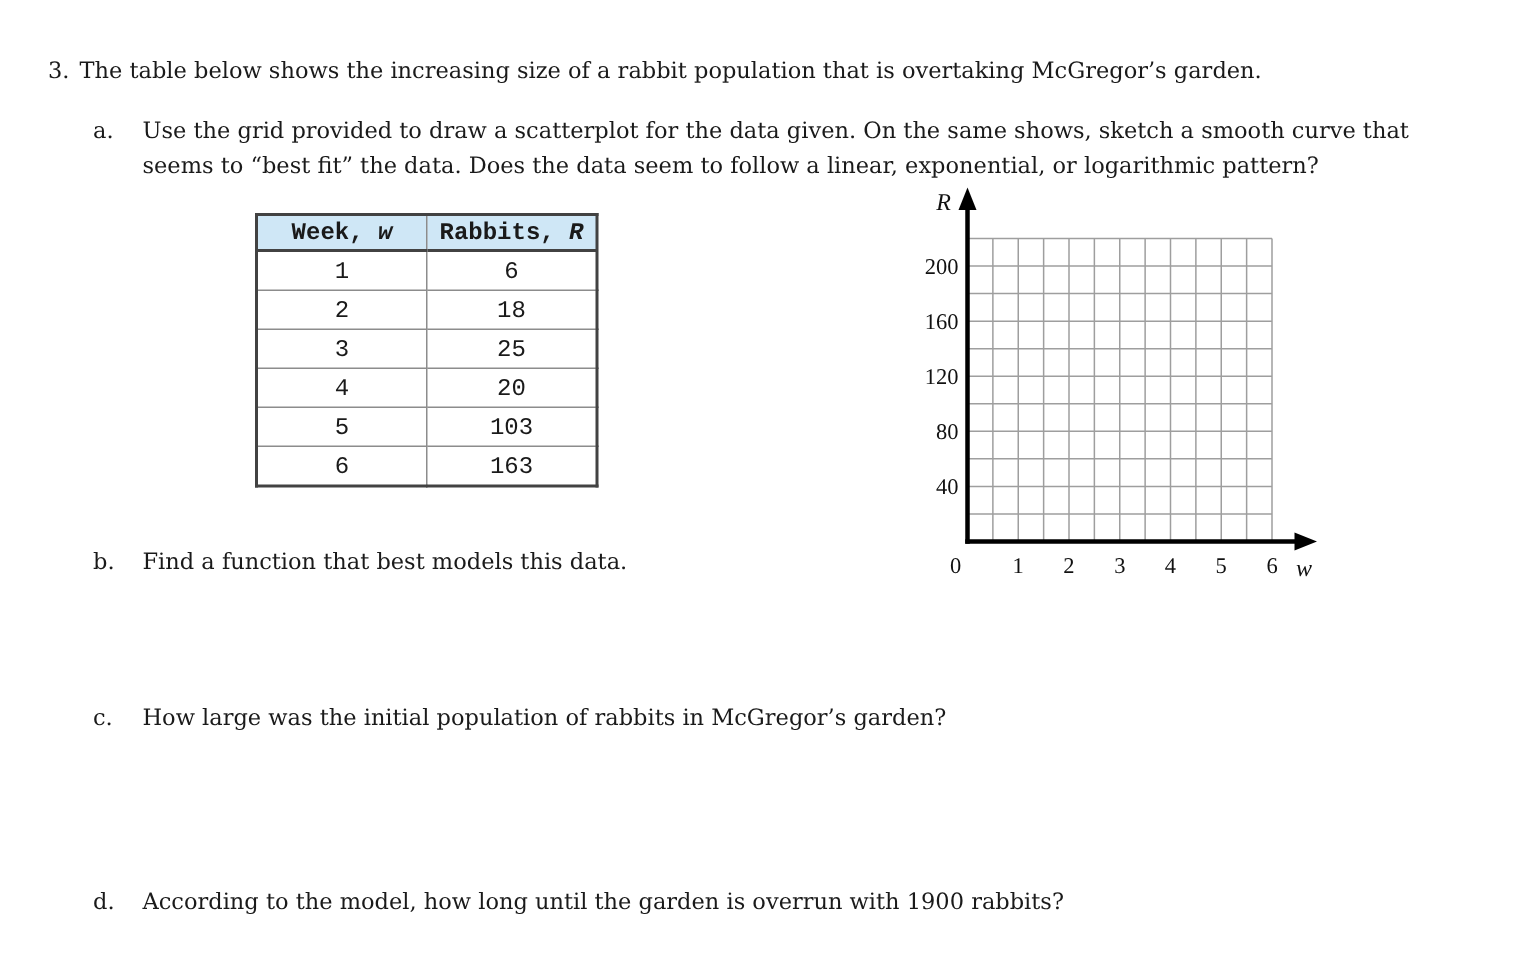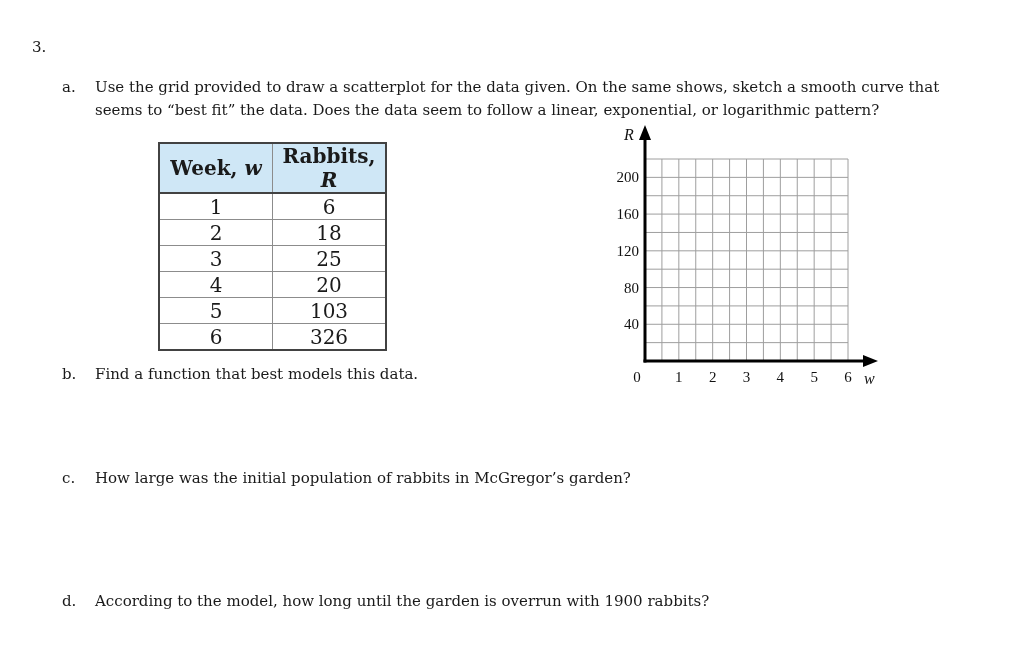--- a/index.html
+++ b/index.html
@@ -18,24 +18,25 @@
   
   .part{display:flex;font-size:15px;line-height:23px;}
   .plabel{width:33px;flex:none;}
   #part-a{left:62px;top:76px;width:918px;}
   #part-b{left:62px;top:363px;width:700px;}
   #part-c{left:62px;top:467px;width:800px;}
   #part-d{left:62px;top:590px;width:850px;}
   .bold{font-weight:normal;}
   
   #rabbit-table{
-    left:158px;top:142px;
+    left:170px;top:142px;
     border-collapse:collapse;
-    font-size:20px;
+    font-size:16px;
     table-layout:fixed;
+    font-family:Liberation Mono, monospace;
   }
   #rabbit-table,
   #rabbit-table th,
   #rabbit-table td{border:1px solid #8c8c8c;}
   #rabbit-table{border:2px solid #424242;}
   #rabbit-table th{
     background:#cfe7f6;
     font-weight:bold;
     width:112px;height:22px;
     padding:0;text-align:center;
@@ -52,20 +53,21 @@
     font-size:15px;
     fill:#111111;
   }
   #grid-wrap svg text.axis-var{font-style:italic;font-size:16px;}
 </style>
 </head>
 <body>
 
 <div class="abs qline">
   <span class="qnum">3.</span>
+  <span>The table below shows the increasing size of a rabbit population that is overtaking McGregor’s garden.</span>
 </div>
 
 <div class="abs part" id="part-a">
   <span class="plabel">a.</span>
   <span><span>Use the grid provided to draw a scatterplot for the data given. On the </span><span class="bold">same</span><span> shows, sketch a smooth curve that seems to “best fit” the data. Does the data seem to follow a linear, exponential, or logarithmic pattern?</span></span>
 </div>
 
 <table class="abs" id="rabbit-table">
   <thead>
     <tr>
@@ -89,21 +91,21 @@
       <tr>
         <td>4</td>
         <td>20</td>
       </tr>
       <tr>
         <td>5</td>
         <td>103</td>
       </tr>
       <tr>
         <td>6</td>
-        <td>326</td>
+        <td>163</td>
       </tr>
     </tbody>
 </table>
 
 <div class="abs" id="grid-wrap">
   <svg width="300" height="290" viewBox="0 0 300 290">
       <line x1="66.91666666666667" y1="47" x2="66.91666666666667" y2="249" stroke="#9e9e9e" stroke-width="1"></line>
       <line x1="83.83333333333334" y1="47" x2="83.83333333333334" y2="249" stroke="#9e9e9e" stroke-width="1"></line>
       <line x1="100.75" y1="47" x2="100.75" y2="249" stroke="#9e9e9e" stroke-width="1"></line>
       <line x1="117.66666666666667" y1="47" x2="117.66666666666667" y2="249" stroke="#9e9e9e" stroke-width="1"></line>

